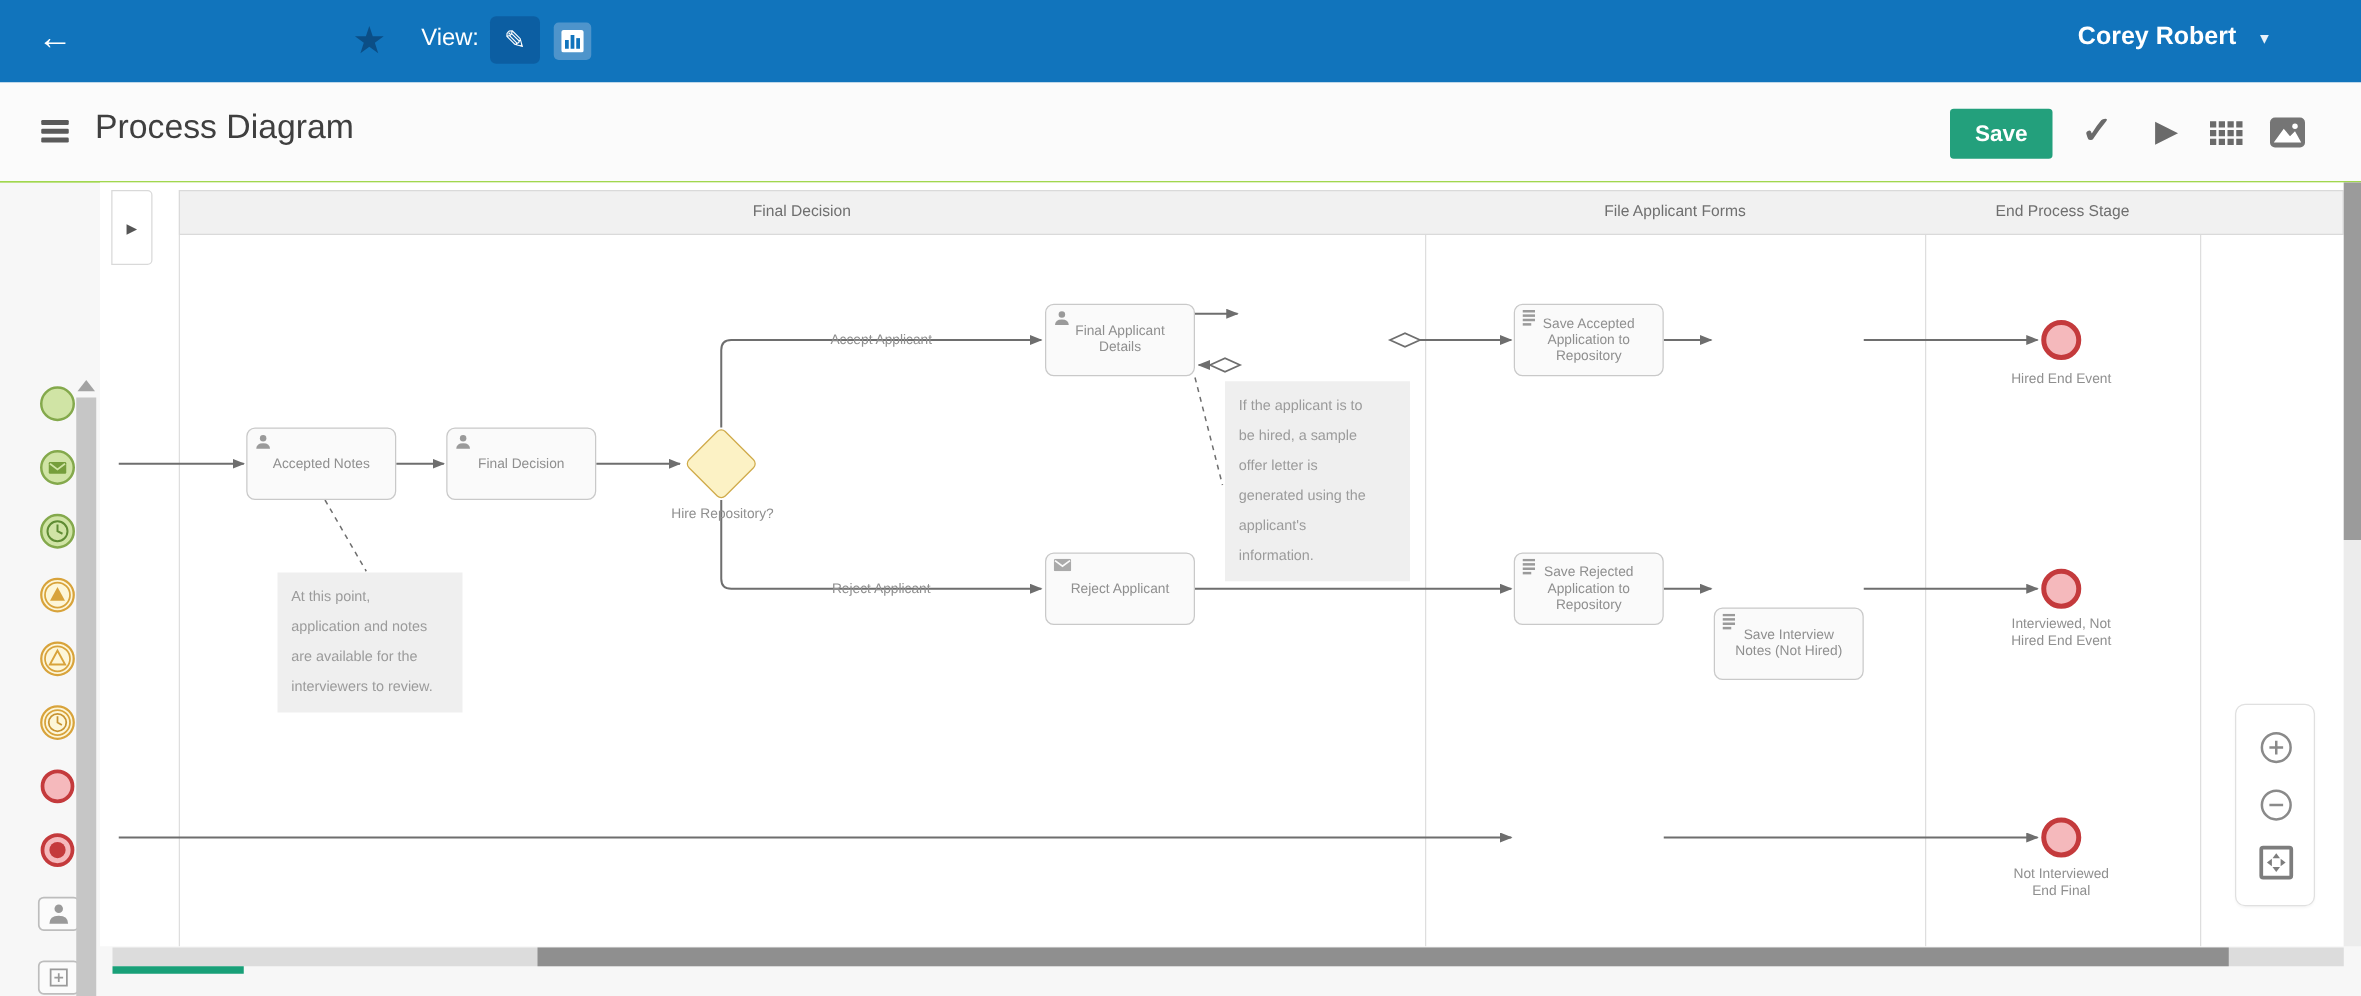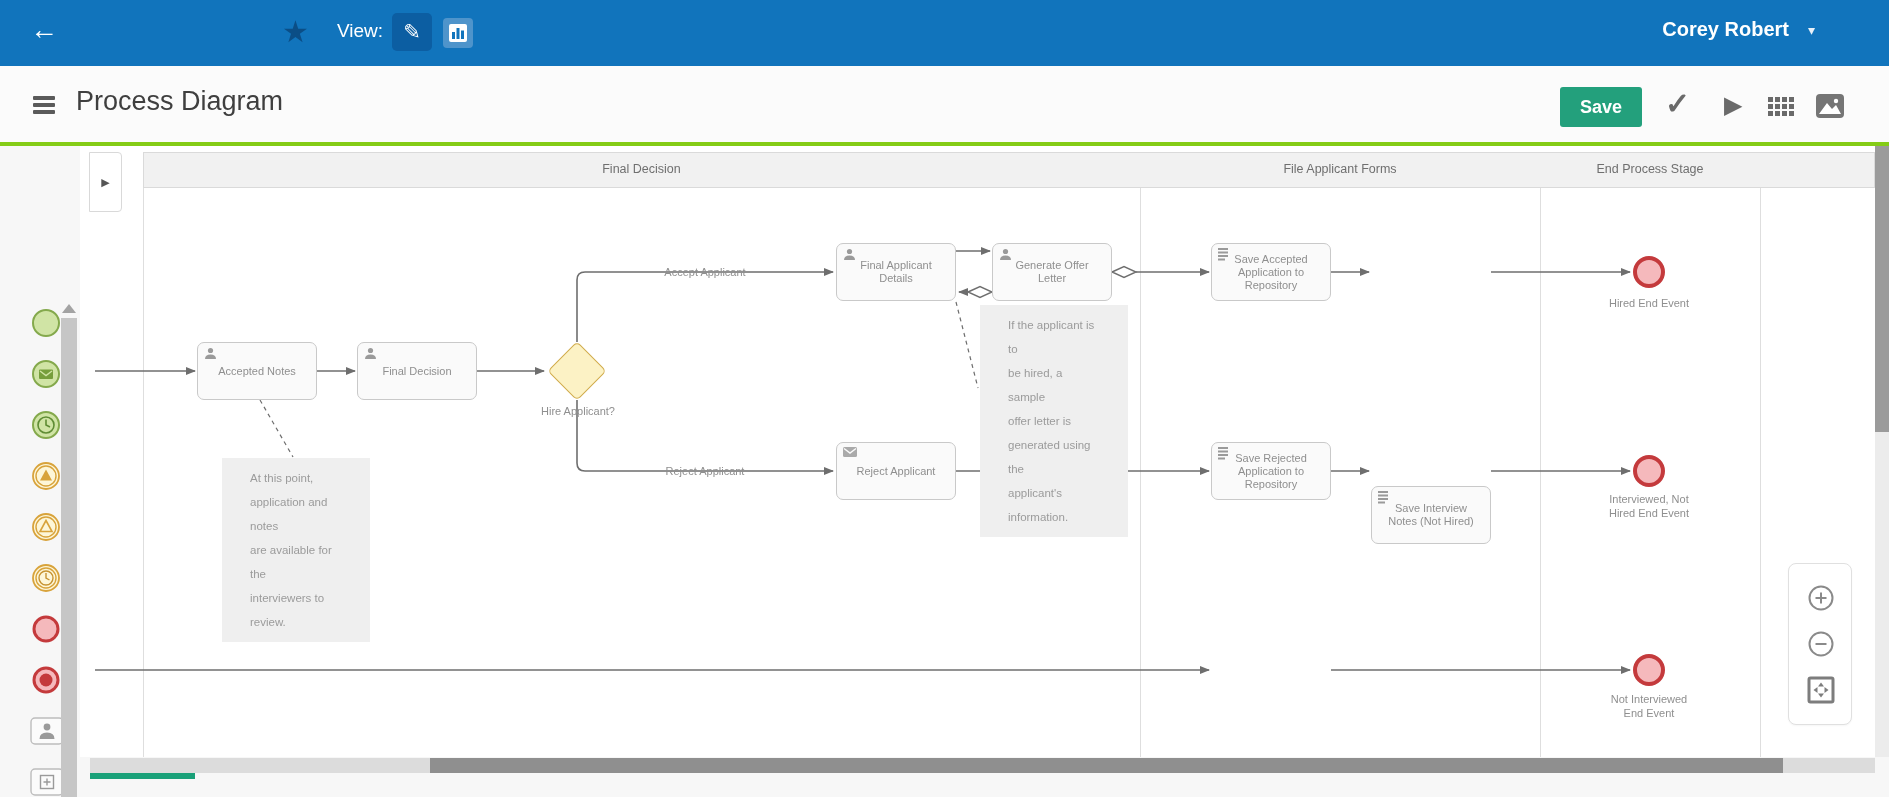--- a/index.html
+++ b/index.html
@@ -16,21 +16,21 @@
   #view-label { position:absolute; left:337px; top:20px; font-size:19px; color:#fff; }
   #btn-pencil { position:absolute; left:392px; top:13px; width:40px; height:38px; background:#0c5ea2;
     border-radius:5px; display:flex; align-items:center; justify-content:center; font-size:21px; color:#fff; }
   #btn-chart { position:absolute; left:443px; top:18px; width:30px; height:30px; background:#4e94cb;
     border-radius:4px; display:flex; align-items:center; justify-content:center; }
   #user-menu { position:absolute; right:100px; top:18px; font-size:20px; font-weight:bold; color:#fff; }
   #user-caret { position:absolute; right:74px; top:22px; font-size:14px; color:#e8f1f9; }
 
   
   #toolbar { position:absolute; left:0; top:66px; width:1889px; height:80px; background:#fbfbfb;
-    border-bottom:4px solid #84cc16; }
+    border-bottom:1px solid #84cc16; }
   #hamburger { position:absolute; left:33px; top:30px; width:22px; height:18px; cursor:pointer; }
   #hamburger span { display:block; width:22px; height:3.6px; background:#5a5a5a; border-radius:1px; margin-bottom:3.4px; }
   #page-title { position:absolute; left:76px; top:20px; font-size:27px; color:#3f3f3f; }
   #save-btn { position:absolute; left:1560px; top:21px; width:82px; height:40px; background:#23a07c;
     border:none; border-radius:3px; color:#fff; font-size:18px; font-weight:bold;
     font-family:"Liberation Sans",sans-serif; cursor:pointer; }
   .tool-ic { position:absolute; top:26px; color:#6a6a6a; cursor:pointer; }
   #ic-check { left:1665px; font-size:30px; font-weight:bold; top:20px; }
   #ic-play  { left:1724px; font-size:24px; top:25px; }
   #ic-grid  { left:1768px; top:31px; display:grid; grid-template-columns:repeat(4,5px); grid-gap:2px; }
@@ -54,21 +54,21 @@
   #gateway { position:absolute; left:556px; top:350px; width:42px; height:42px; background:#fcf2c5;
     border:1.5px solid #d0ab4a; border-radius:5px; transform:rotate(45deg); cursor:pointer; }
   
   .end-event { position:absolute; width:32px; height:32px; border-radius:50%; border:4.5px solid #c43a3c;
     background:#f5b9bc; cursor:pointer; }
   .node-label { position:absolute; width:120px; text-align:center; font-size:11px; line-height:14px; color:#8f8f8f; }
   .flow-label { position:absolute; width:130px; text-align:center; font-size:11px; color:#8f8f8f; }
   .pre { white-space:pre-line; }
 
   
-  .annotation { position:absolute; width:148px; background:#efefef; padding:8px 28px;
+  .annotation { position:absolute; width:148px; background:#efefef; padding:8px 11px;
     font-size:11.5px; line-height:24px; color:#9b9b9b; }
 
   
   #flyout-tab { position:absolute; left:89px; top:152px; width:33px; height:60px; background:#fff;
     border:1px solid #d9d9d9; border-radius:0 4px 4px 0; display:flex; align-items:center;
     justify-content:center; color:#555; font-size:11px; cursor:pointer; }
 
   
   #palette { position:absolute; left:0; top:146px; width:80px; height:651px; overflow:hidden; }
   .pal-item { position:absolute; left:30px; cursor:pointer; }
@@ -214,27 +214,20 @@
       </svg>
     <span class="tlabel">Final Decision</span>
   </div>
   <div class="task" style="left:836px; top:243px;">
     <svg class="ticon" width="13" height="13">
         <circle cx="6.5" cy="3.5" r="2.6" fill="#9a9a9a"></circle>
         <path d="M1,12 Q1,7.5 6.5,7.5 Q12,7.5 12,12 Z" fill="#9a9a9a"></path>
       </svg>
     <span class="tlabel">Final Applicant Details</span>
   </div>
-  <div class="task" style="left:992px; top:243px;">
-    <svg class="ticon" width="13" height="13">
-        <circle cx="6.5" cy="3.5" r="2.6" fill="#9a9a9a"></circle>
-        <path d="M1,12 Q1,7.5 6.5,7.5 Q12,7.5 12,12 Z" fill="#9a9a9a"></path>
-      </svg>
-    <span class="tlabel">Generate Offer Letter</span>
-  </div>
   <div class="task" style="left:836px; top:442px;">
     <svg class="ticon" width="14" height="10">
         <rect x="0" y="0" width="14" height="10" rx="1.5" fill="#aaaaaa"></rect>
         <polyline points="1,1.5 7,6 13,1.5" fill="none" stroke="#fafafa" stroke-width="1.4"></polyline>
       </svg>
     <span class="tlabel">Reject Applicant</span>
   </div>
   <div class="task" style="left:1211px; top:243px;">
     <svg class="ticon" width="11" height="13">
         <g fill="#9a9a9a">
@@ -263,30 +256,30 @@
           <rect x="0" y="0" width="10" height="2"></rect>
           <rect x="0" y="3.5" width="10" height="2"></rect>
           <rect x="0" y="7" width="10" height="2"></rect>
           <rect x="0" y="10.5" width="7" height="2"></rect>
         </g>
       </svg>
     <span class="tlabel">Save Interview Notes (Not Hired)</span>
   </div>
 
   <div id="gateway"></div>
-  <div class="node-label" style="left:518px; top:404px;">Hire Applicant?</div>
+  <div class="node-label" style="left:518px; top:404px;">Hire Repository?</div>
 
   <div class="end-event" style="left:1633px; top:256px;"></div>
   <div class="node-label pre" style="left:1589px; top:296px;">Hired End Event</div>
   <div class="end-event" style="left:1633px; top:455px;"></div>
   <div class="node-label pre" style="left:1589px; top:492px;text-align:center;">Interviewed, Not
 Hired End Event</div>
   <div class="end-event" style="left:1633px; top:654px;"></div>
   <div class="node-label pre" style="left:1589px; top:692px;">Not Interviewed
-End Event</div>
+End Final</div>
 
   <div class="flow-label" style="left:640px; top:266px;">Accept Applicant</div>
   <div class="flow-label" style="left:640px; top:465px;">Reject Applicant</div>
 
   <div id="flyout-tab">
     <span>▶</span>
   </div>
 
   <div id="palette">
     <svg class="pal-item" style="top:161px;" width="32" height="32">

